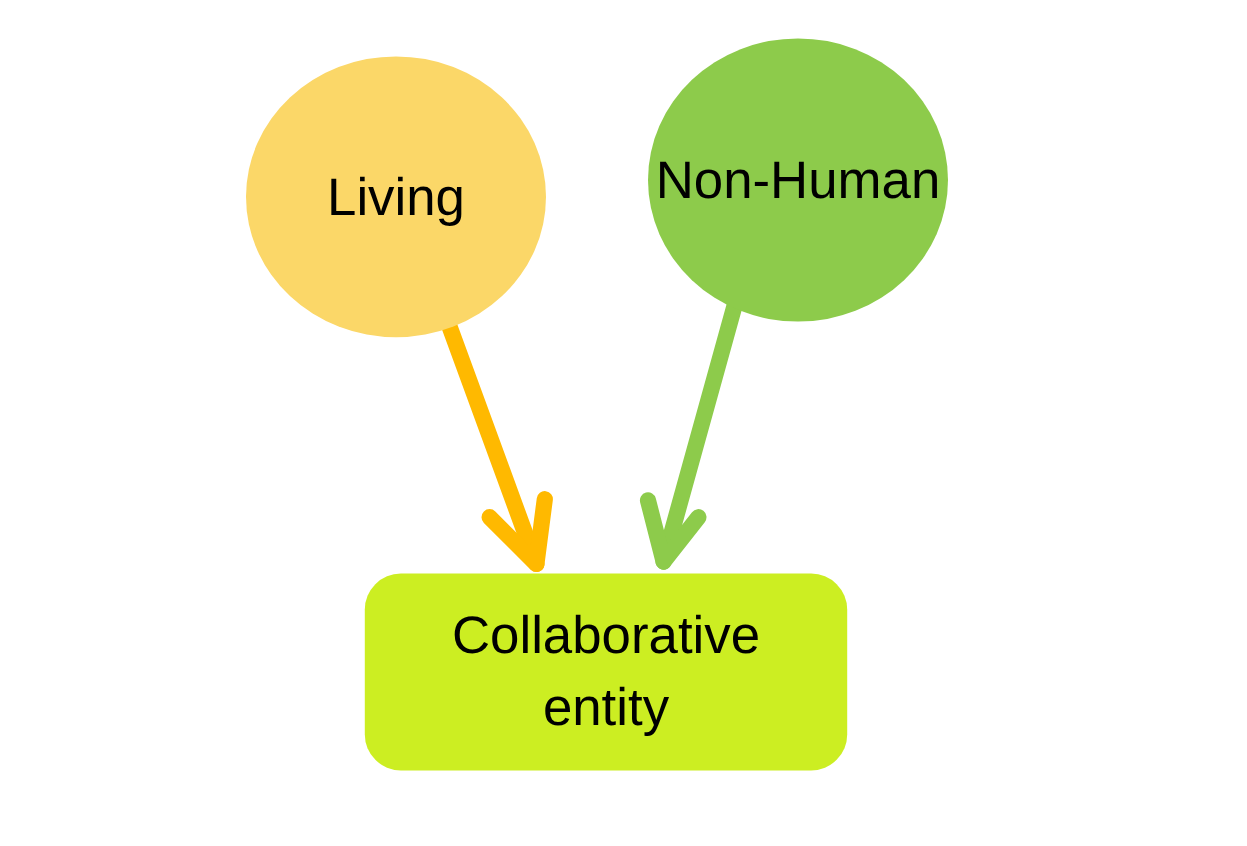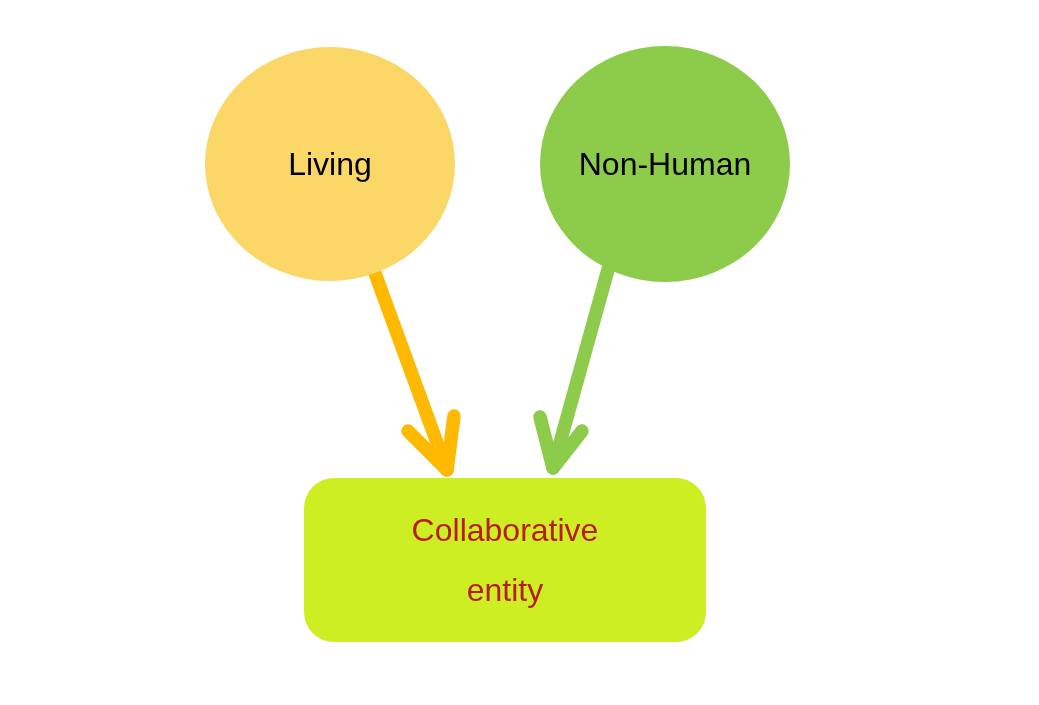--- a/index.html
+++ b/index.html
@@ -29,40 +29,40 @@
   }
   .node {
     position: absolute;
     z-index: 2;
     display: flex;
     align-items: center;
     justify-content: center;
     text-align: center;
   }
   .node .label {
-    font-size: 32px;
+    font-size: 44px;
     line-height: 57px;
     color: #000000;
     white-space: nowrap;
   }
   .node .label span {
     display: block;
   }
   .ellipse {
     border-radius: 50%;
   }
   .node-living-human {
     left: 205px;
     top: 47px;
     width: 250px;
     height: 234px;
   }
   .node-non-human-entity {
     left: 540px;
-    top: 46px;
+    top: 32px;
     width: 250px;
     height: 236px;
   }
   .node-collaborative-artwork {
     left: 304px;
     top: 478px;
     width: 402px;
     height: 164px;
     border-radius: 30px;
   }
@@ -92,19 +92,19 @@
     </div>
   </div>
 
   <div class="node ellipse node-non-human-entity" style="background-color: rgb(141, 203, 75);">
     <div class="label" style="color: rgb(0, 0, 0);">
       <span>Non-Human</span>
     </div>
   </div>
 
   <div class="node node-collaborative-artwork" style="background-color: rgb(204, 238, 34);">
-    <div class="label" style="color: #b91c1c;">
+    <div class="label" style="color: #000000;">
       <span>Collaborative</span>
       <span>entity</span>
     </div>
   </div>
 
 </div>
 
 </body></html>

